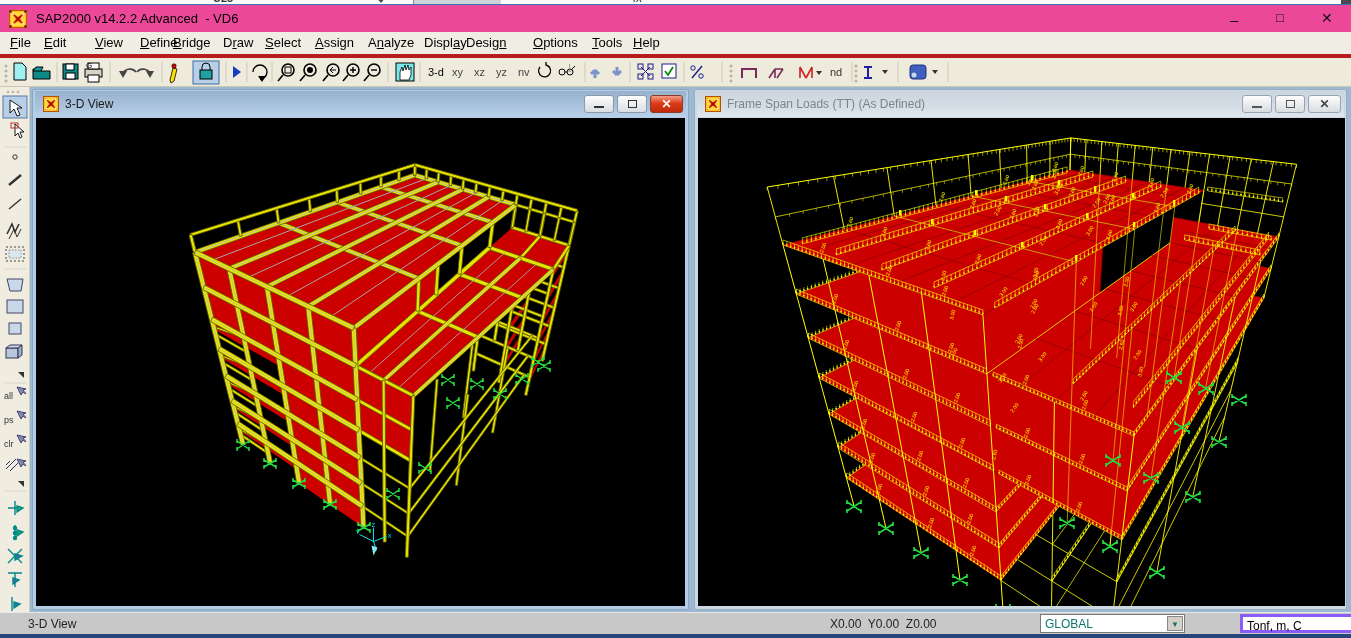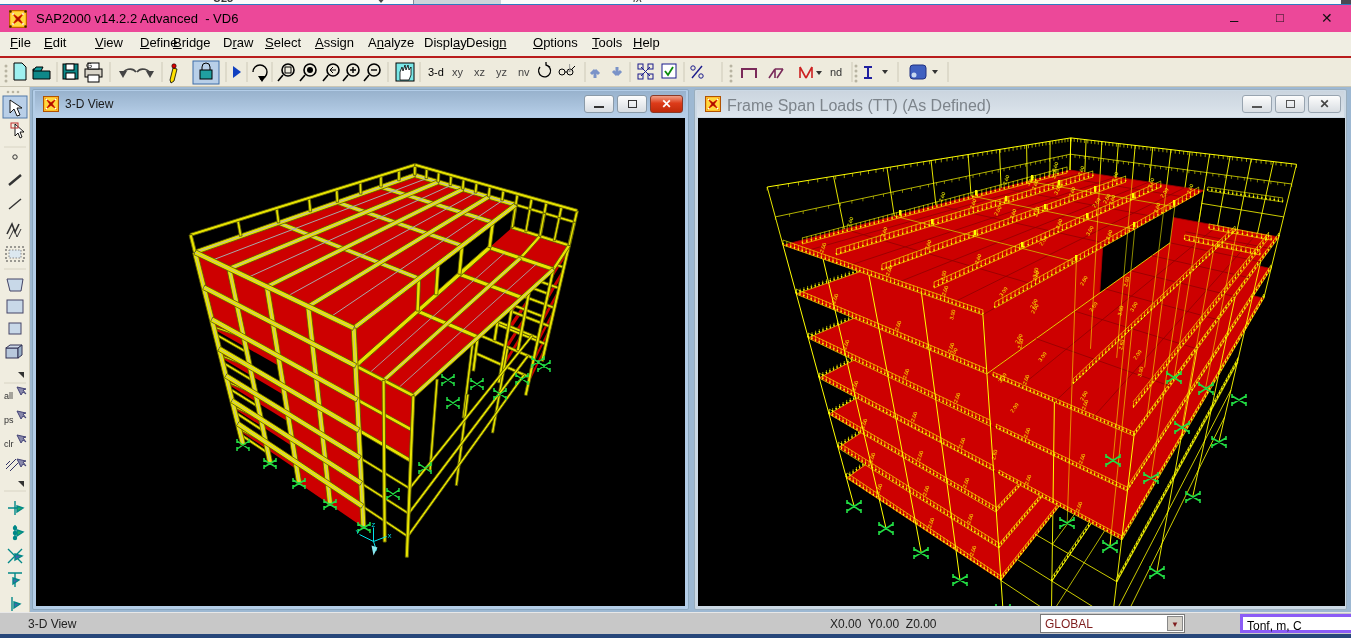--- a/index.html
+++ b/index.html
@@ -27,21 +27,21 @@
       <circle cx="14" cy="4" r="0.9" fill="#fff"></circle>
     <circle cx="4" cy="14" r="0.9" fill="#fff"></circle>
       <circle cx="14" cy="14" r="0.9" fill="#fff"></circle>
   </svg>
   <span class="abs" style="left:36px;top:6px;font-size:13px;color:#000">SAP2000 v14.2.2 Advanced&nbsp; - VD6</span>
   <span class="abs" style="left:1230px;top:6px;font-size:15px;color:#111">–</span>
   <span class="abs" style="left:1276px;top:5px;font-size:13px;color:#111">□</span>
   <span class="abs" style="left:1321px;top:5px;font-size:14px;color:#111">✕</span>
 </div>
 
-<div class="abs" style="left:0;top:32px;width:1351px;height:26px;background:#f0eee3;border-bottom:2px solid #b91c1c;font-size:13px;color:#000">
+<div class="abs" style="left:0;top:32px;width:1351px;height:26px;background:#f0eee3;border-bottom:4px solid #b91c1c;font-size:13px;color:#000">
 <span style="position:absolute;left:10px;top:3px"><u>F</u>ile</span>
     <span style="position:absolute;left:44px;top:3px"><u>E</u>dit</span>
     <span style="position:absolute;left:95px;top:3px"><u>V</u>iew</span>
     <span style="position:absolute;left:140px;top:3px"><u>D</u>efine</span>
     <span style="position:absolute;left:173px;top:3px"><u>B</u>ridge</span>
     <span style="position:absolute;left:223px;top:3px">D<u>r</u>aw</span>
     <span style="position:absolute;left:265px;top:3px"><u>S</u>elect</span>
     <span style="position:absolute;left:315px;top:3px"><u>A</u>ssign</span>
     <span style="position:absolute;left:368px;top:3px">A<u>n</u>alyze</span>
     <span style="position:absolute;left:424px;top:3px">Displ<u>a</u>y</span>
@@ -491,21 +491,21 @@
     <svg class="abs" style="left:8px;top:5px" width="16" height="16" viewBox="0 0 18 18">
       <rect x="0.5" y="0.5" width="17" height="17" fill="#ffb820" stroke="#b05000" stroke-width="1.2"></rect>
       <rect x="2" y="2" width="14" height="14" fill="#ffd840"></rect>
       <path d="M2 2 L9 7 L16 2 L11 9 L16 16 L9 11 L2 16 L7 9 Z" fill="#dd2200"></path>
       <path d="M5 5 L9 8 L13 5 L10 9 L13 13 L9 10 L5 13 L8 9 Z" fill="#a01000"></path>
       <circle cx="4" cy="4" r="0.9" fill="#fff"></circle>
         <circle cx="14" cy="4" r="0.9" fill="#fff"></circle>
       <circle cx="4" cy="14" r="0.9" fill="#fff"></circle>
         <circle cx="14" cy="14" r="0.9" fill="#fff"></circle>
     </svg>
-    <span class="abs" style="left:30px;top:6px;font-size:16px;color:#7d848b">Frame Span Loads (TT) (As Defined)</span>
+    <span class="abs" style="left:30px;top:6px;font-size:12px;color:#7d848b">Frame Span Loads (TT) (As Defined)</span>
     <div class="abs" style="left:545px;top:4px;width:30px;height:18px;background:linear-gradient(#fdfdfd,#d8dde2);border:1px solid #98a4b0;border-radius:3px">
         <div style="margin:10px auto 0;width:10px;border-top:2px solid #555"></div>
       </div>
     <div class="abs" style="left:578px;top:4px;width:30px;height:18px;background:linear-gradient(#fdfdfd,#d8dde2);border:1px solid #98a4b0;border-radius:3px">
         <div style="margin:4px auto;width:9px;height:8px;border:1.5px solid #555"></div>
       </div>
     <div class="abs" style="left:611px;top:4px;width:33px;height:18px;background:linear-gradient(#fdfdfd,#d8dde2);border:1px solid #98a4b0;border-radius:3px;color:#444;text-align:center;font-size:12px;font-weight:bold;line-height:16px">✕</div>
   </div>
   <div class="abs" style="left:3px;top:28px;width:647px;height:488px;background:#000;overflow:hidden">
     <svg width="647" height="488" style="position:absolute;left:-3px;top:0">
@@ -984,19 +984,19 @@
         <text x="387" y="346" fill="#ffff00" font-size="5.2" font-family="Liberation Sans" transform="rotate(-70 387 346)">2.00</text>
         <text x="333" y="367" fill="#ffff00" font-size="5.2" font-family="Liberation Sans" transform="rotate(-70 333 367)">2.00</text>
         <text x="384" y="394" fill="#ffff00" font-size="5.2" font-family="Liberation Sans" transform="rotate(-70 384 394)">2.00</text>
       </svg>
   </div>
 </div>
 
 <div class="abs" style="left:0;top:612px;width:1351px;height:22px;background:#c8c8c8;border-top:1px solid #e8e8e8">
   <span class="abs" style="left:28px;top:4px;font-size:12px;color:#222">3-D View</span>
   <span class="abs" style="left:830px;top:4px;font-size:12px;color:#222">X0.00&nbsp; Y0.00&nbsp; Z0.00</span>
-  <div class="abs" style="left:1040px;top:1px;width:145px;height:19px;background:#fff;border:1px solid #7a7a7a;font-size:12px;color:#7f1d1d;padding:2px 4px">GLOBAL
+  <div class="abs" style="left:1040px;top:1px;width:145px;height:19px;background:#fff;border:1px solid #7a7a7a;font-size:12px;color:#0f766e;padding:2px 4px">GLOBAL
     <div class="abs" style="right:1px;top:1px;width:16px;height:15px;background:#d4d0c8;border:1px solid #888;text-align:center;font-size:8px;line-height:15px">▼</div>
   </div>
   <div class="abs" style="left:1240px;top:1px;width:148px;height:19px;background:#fff;border:3px solid #8b5cf6;font-size:12px;color:#000;padding:2px 4px">Tonf, m, C
     <div class="abs" style="right:1px;top:1px;width:16px;height:15px;background:#d4d0c8;border:1px solid #888;text-align:center;font-size:8px;line-height:15px">▼</div>
   </div>
 </div>
 <div class="abs" style="left:0;top:634px;width:1351px;height:4px;background:#27477a"></div>
 </body></html>

